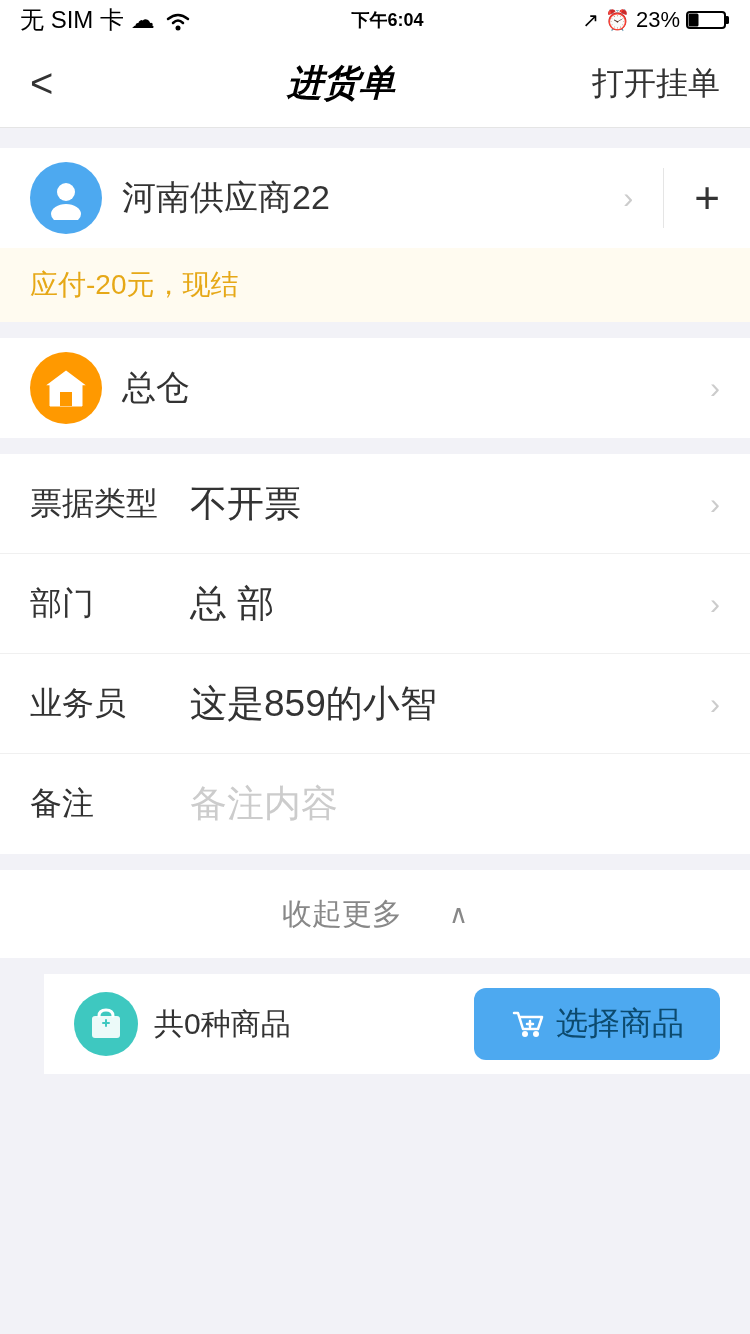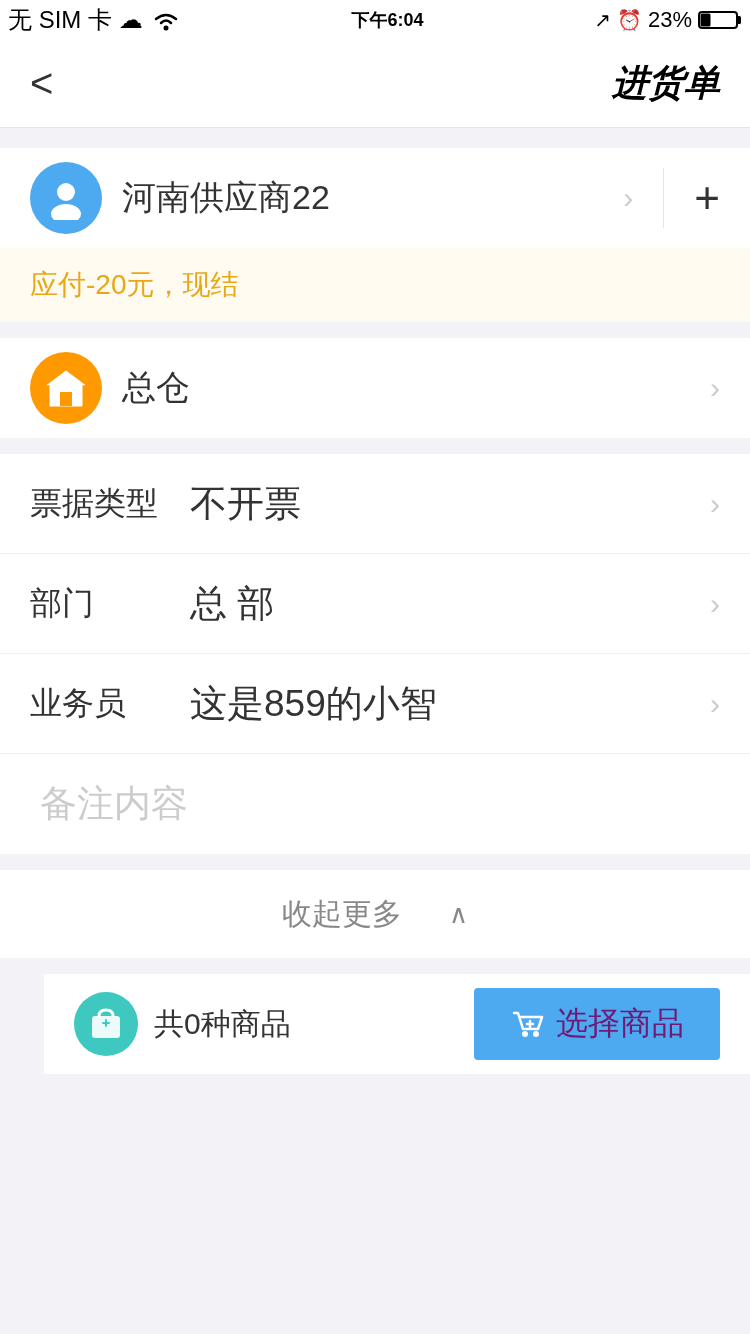--- a/index.html
+++ b/index.html
@@ -14,21 +14,21 @@
     }
 
     
     .status-bar {
       width: 100%;
       height: 40px;
       background: #fff;
       display: flex;
       align-items: center;
       justify-content: space-between;
-      padding: 0 8px;
+      padding: 0 20px;
       font-size: 24px;
       color: #000;
     }
     .status-left { display: flex; align-items: center; gap: 8px; }
     .status-center { font-weight: 600; font-size: 18px; }
     .status-right { display: flex; align-items: center; gap: 6px; font-size: 22px; }
 
     
     .nav-bar {
       width: 100%;
@@ -226,23 +226,23 @@
       margin-right: 16px;
       flex-shrink: 0;
     }
     .product-count {
       flex: 1;
       font-size: 30px;
       color: #333;
     }
     .select-product-btn {
       background: #4da9f0;
-      color: #701a75;
+      color: #0c4a6e;
       border: none;
-      border-radius: 4px;
+      border-radius: 12px;
       padding: 0 36px;
       height: 72px;
       font-size: 32px;
       display: flex;
       align-items: center;
       gap: 10px;
       cursor: pointer;
     }
 
     
@@ -274,20 +274,21 @@
         <rect x="39" y="7" width="4" height="8" rx="1.5" fill="#000"></rect>
         <rect x="2.5" y="4.5" width="10" height="13" rx="1.5" fill="#000"></rect>
       </svg>
     </span>
   </div>
 </div>
 
 <div class="nav-bar">
   <div class="nav-back">&lt;</div>
   <div class="nav-title">进货单</div>
+  <div class="nav-action">打开挂单</div>
 </div>
 
 <div class="section-gap"></div>
 
 <div class="card">
   <div class="supplier-row">
     <div class="supplier-avatar">
       <svg width="44" height="44" viewBox="0 0 44 44">
         <circle cx="22" cy="16" r="9" fill="#fff"></circle>
         <ellipse cx="22" cy="38" rx="15" ry="10" fill="#fff"></ellipse>
@@ -334,20 +335,21 @@
     <span class="form-chevron">›</span>
   </div>
 
   <div class="form-row">
     <div class="form-label">业务员</div>
     <div class="form-value">这是859的小智</div>
     <span class="form-chevron">›</span>
   </div>
 
   <div class="form-row">
+    <div class="form-label">备注</div>
     <div class="form-value form-placeholder">备注内容</div>
   </div>
 </div>
 
 <div class="collapse-row">
   <span>收起更多</span>
   <span class="collapse-arrow">∧</span>
 </div>
 
 <div class="bottom-bar">

